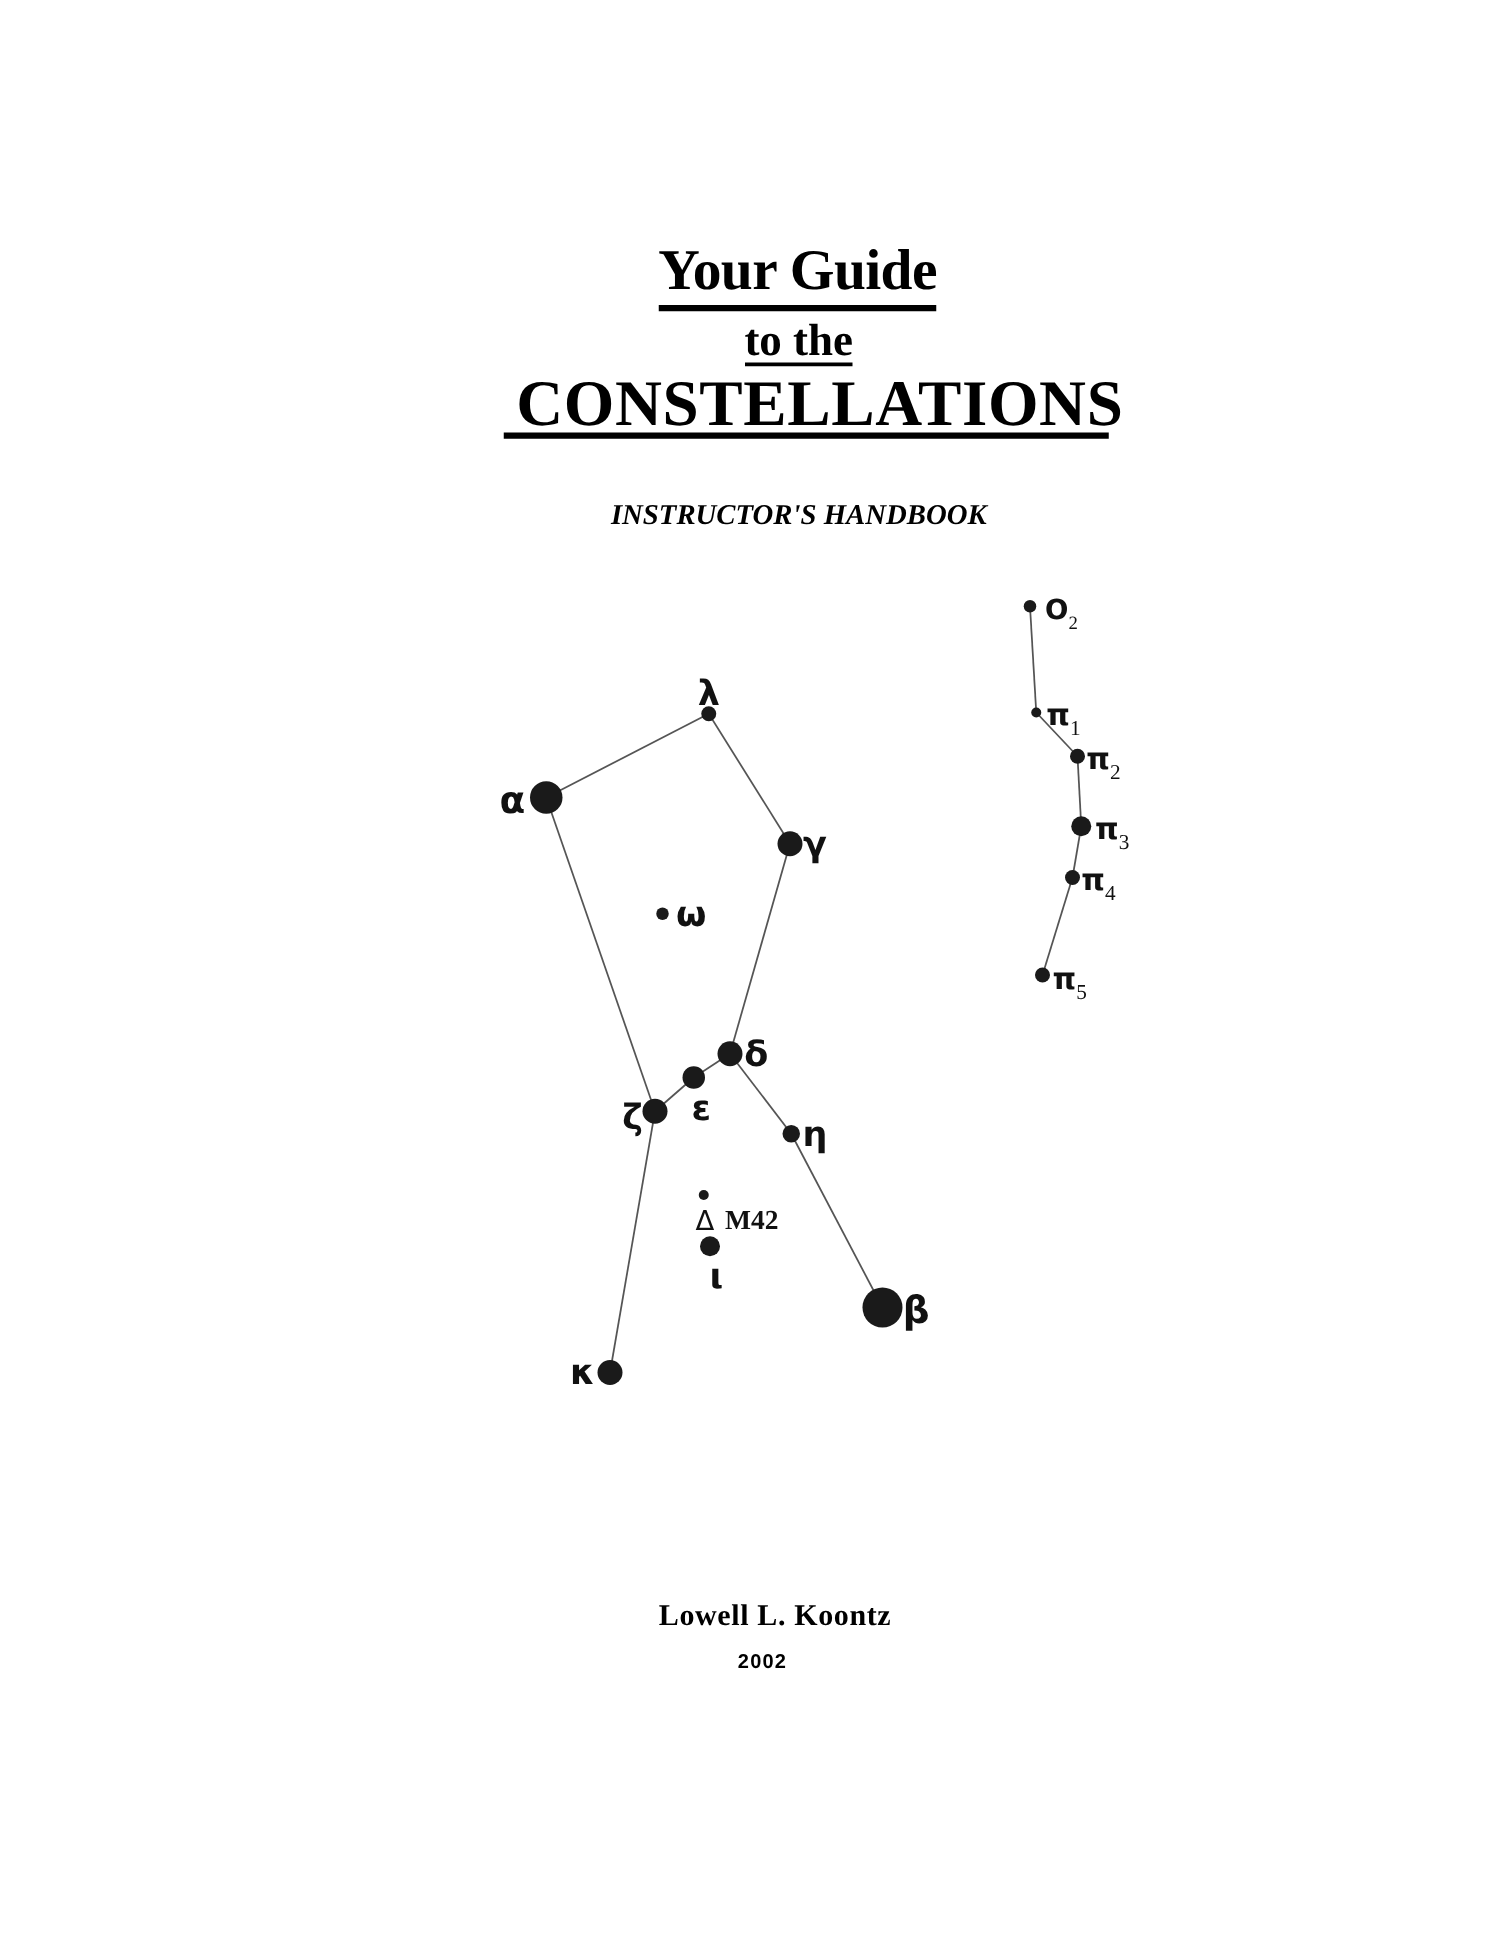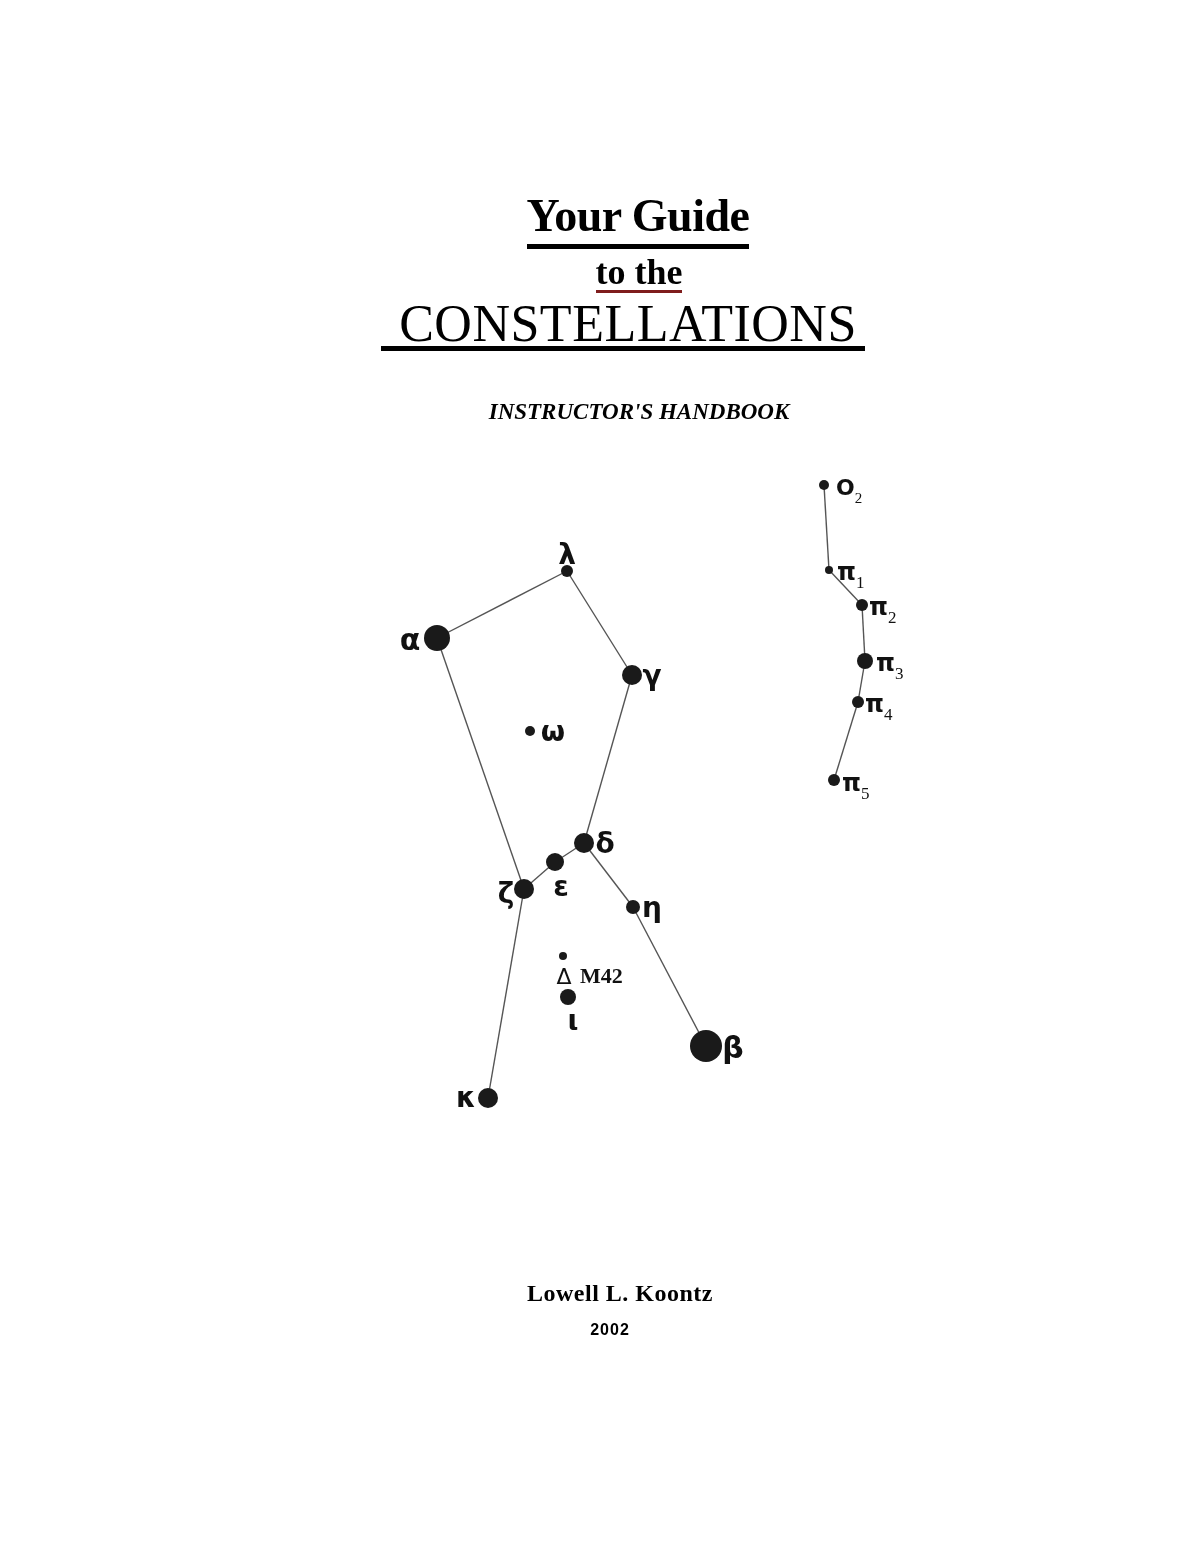--- a/index.html
+++ b/index.html
@@ -8,26 +8,26 @@
   .sans { font-family: "Liberation Sans", "DejaVu Sans", sans-serif; }
   .title-line1 {
     position: absolute; left: 0; width: 1276px; top: 188px; text-align: center;
     font-size: 46px; font-weight: bold; line-height: 56px; letter-spacing: -0.5px;
   }
   .title-line1 span { border-bottom: 5px solid #000; padding-bottom: 4px; display: inline-block; line-height: 48px; }
   .title-line2 {
     position: absolute; left: 0; width: 1278px; top: 252px; text-align: center;
     font-size: 36px; font-weight: bold; line-height: 40px;
   }
-  .title-line2 span { border-bottom: 3px solid #7f1d1d; display: inline-block; line-height: 36px; }
+  .title-line2 span { border-bottom: 3px solid #000000; display: inline-block; line-height: 36px; }
   .title-line3 {
-    position: absolute; left: 381px; width: 484px; top: 296px; text-align: center;
+    position: absolute; left: 403px; width: 484px; top: 296px; text-align: center;
     font-size: 52px; line-height: 56px; letter-spacing: 0.5px;
     border-bottom: 5px solid #000; padding-left: 10px; box-sizing: border-box;
-    height: 55px; white-space: nowrap;
+    height: 55px; white-space: nowrap; font-weight: bold;
   }
   .subtitle {
     position: absolute; left: 0; width: 1278px; top: 398px; text-align: center;
     font-size: 23px; font-weight: bold; font-style: italic; line-height: 28px;
   }
   .chart { position: absolute; left: 0; top: 0; }
   .author {
     position: absolute; left: 0; width: 1240px; top: 1278px; text-align: center;
     font-size: 24px; font-weight: bold; line-height: 30px; letter-spacing: 0.5px;
   }

